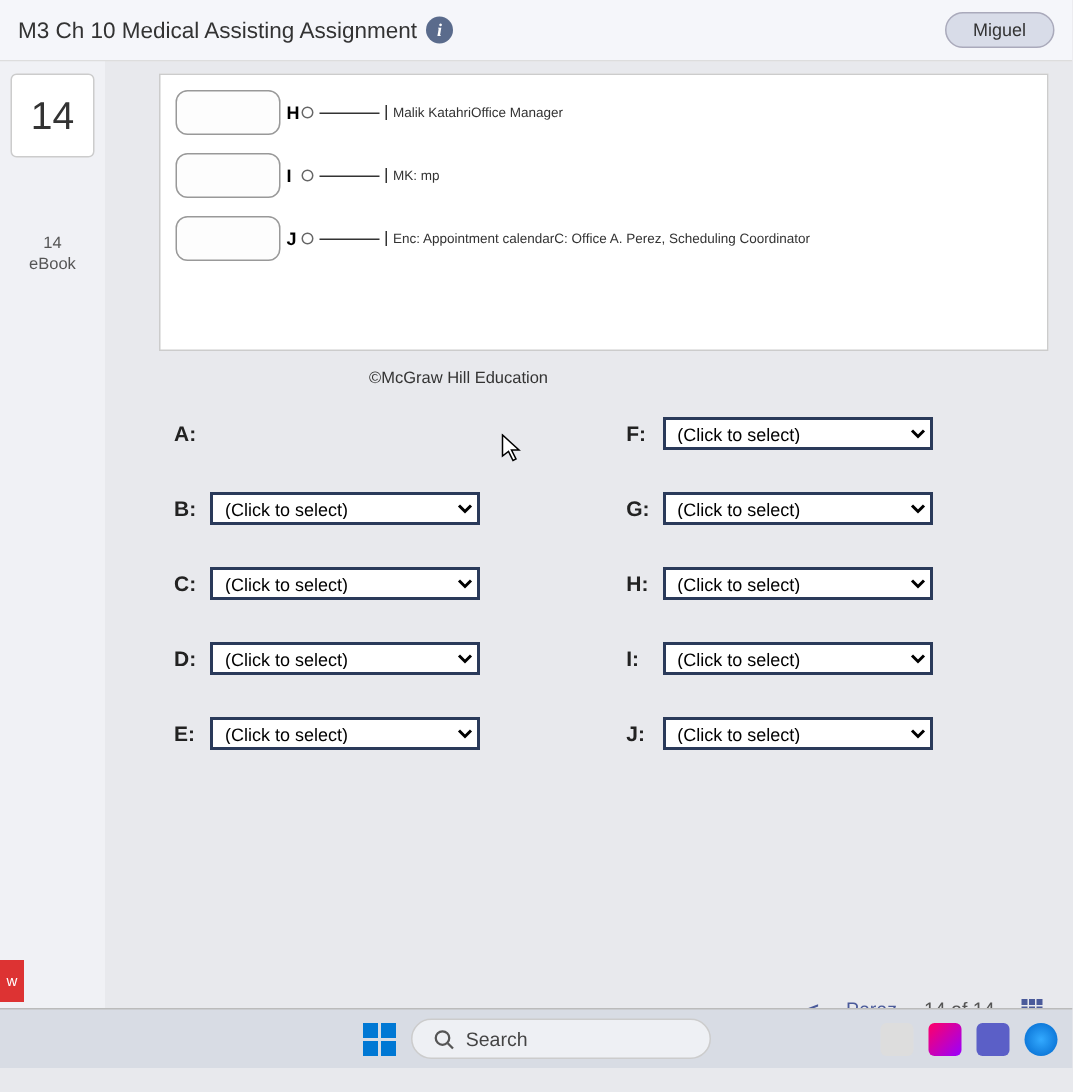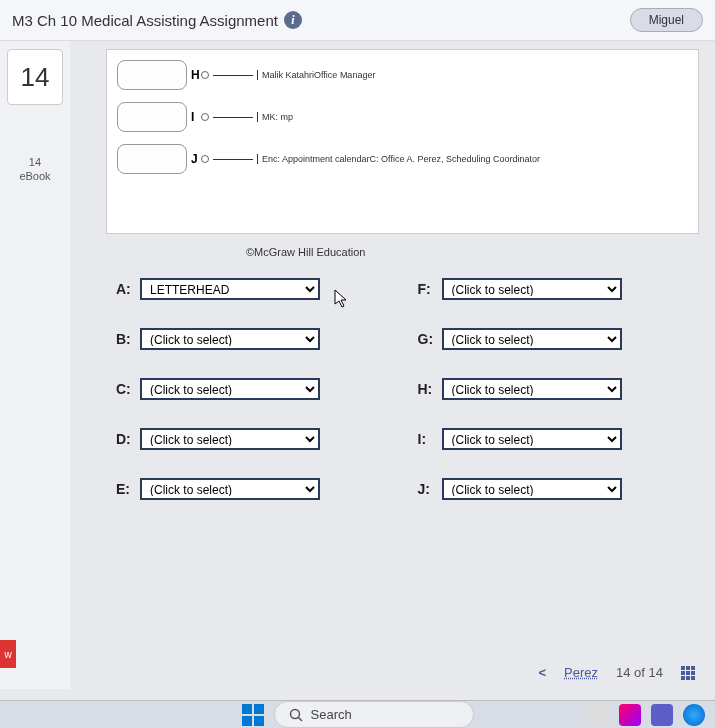--- a/index.html
+++ b/index.html
@@ -217,24 +217,24 @@
       height: 28px;
       background: #d33;
       color: white;
       font-size: 10px;
       display: flex;
       align-items: center;
       justify-content: center;
     }
     .taskbar {
       position: absolute;
-      bottom: 0;
+      bottom: 16px;
       left: 0;
       right: 0;
-      height: 28px;
+      height: 40px;
       background: #d8dce4;
       display: flex;
       align-items: center;
       justify-content: center;
       gap: 10px;
       border-top: 1px solid #bbb;
     }
     .win-icon {
       display: grid;
       grid-template-columns: 10px 10px;
@@ -318,21 +318,20 @@
           <span class="diag-text">C: Office A. Perez, Scheduling Coordinator</span>
         </div>
       </div>
     </div>
 
     <div class="copyright">©McGraw Hill Education</div>
 
     <div class="dropdown-grid">
       <div class="dropdown-item">
         <span class="dd-label">A:</span>
-        <select class="dd-select"><option>LETTERHEAD</option></select>
       </div>
       <div class="dropdown-item">
         <span class="dd-label">F:</span>
         <select class="dd-select"><option>(Click to select)</option></select>
       </div>
       <div class="dropdown-item">
         <span class="dd-label">B:</span>
         <select class="dd-select"><option>(Click to select)</option></select>
       </div>
       <div class="dropdown-item">

